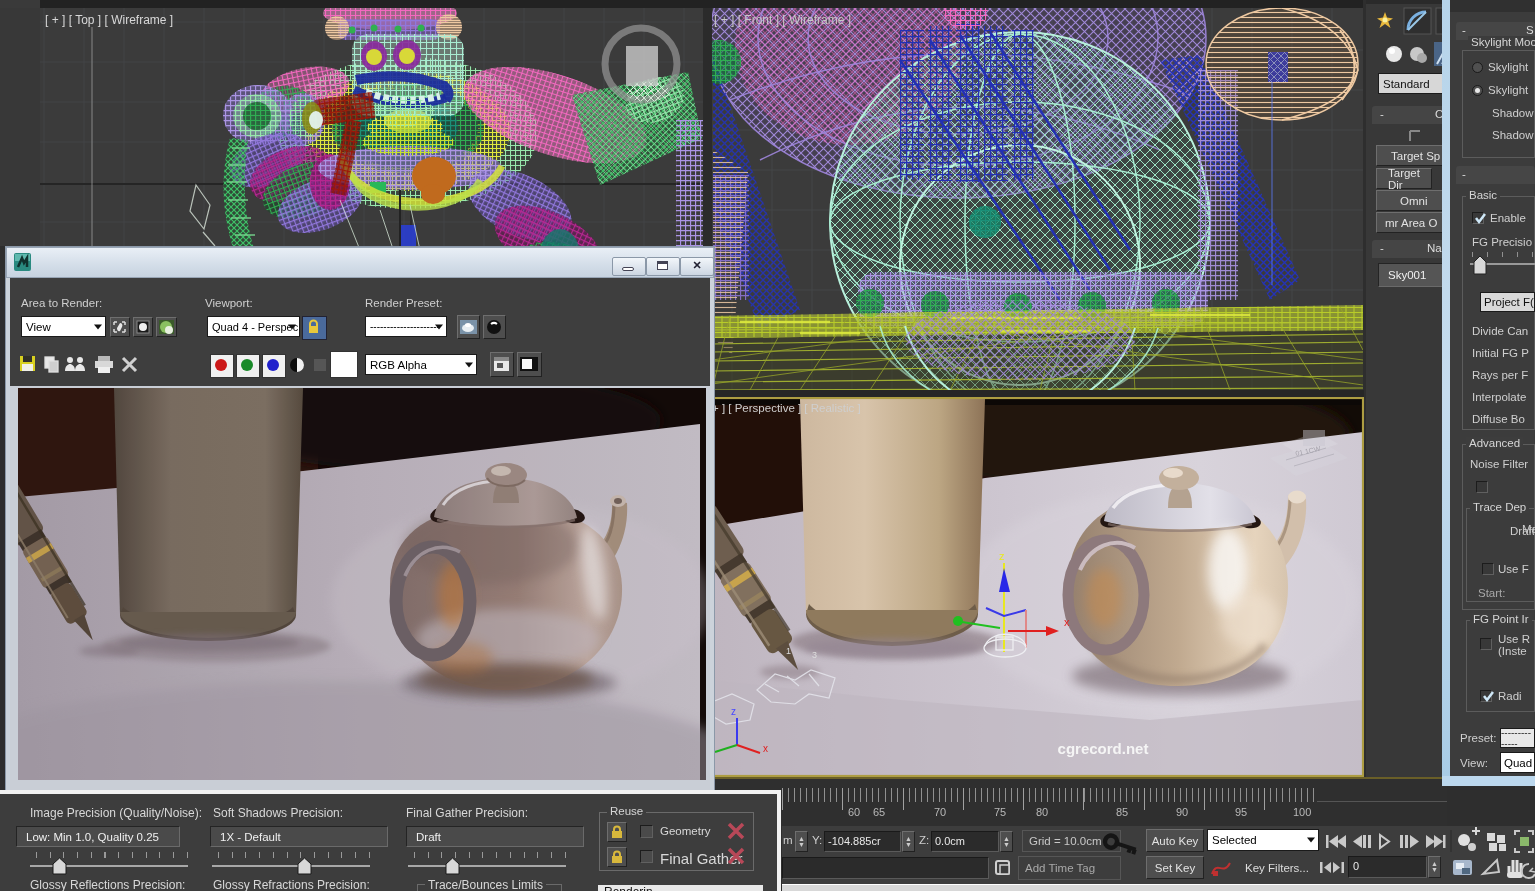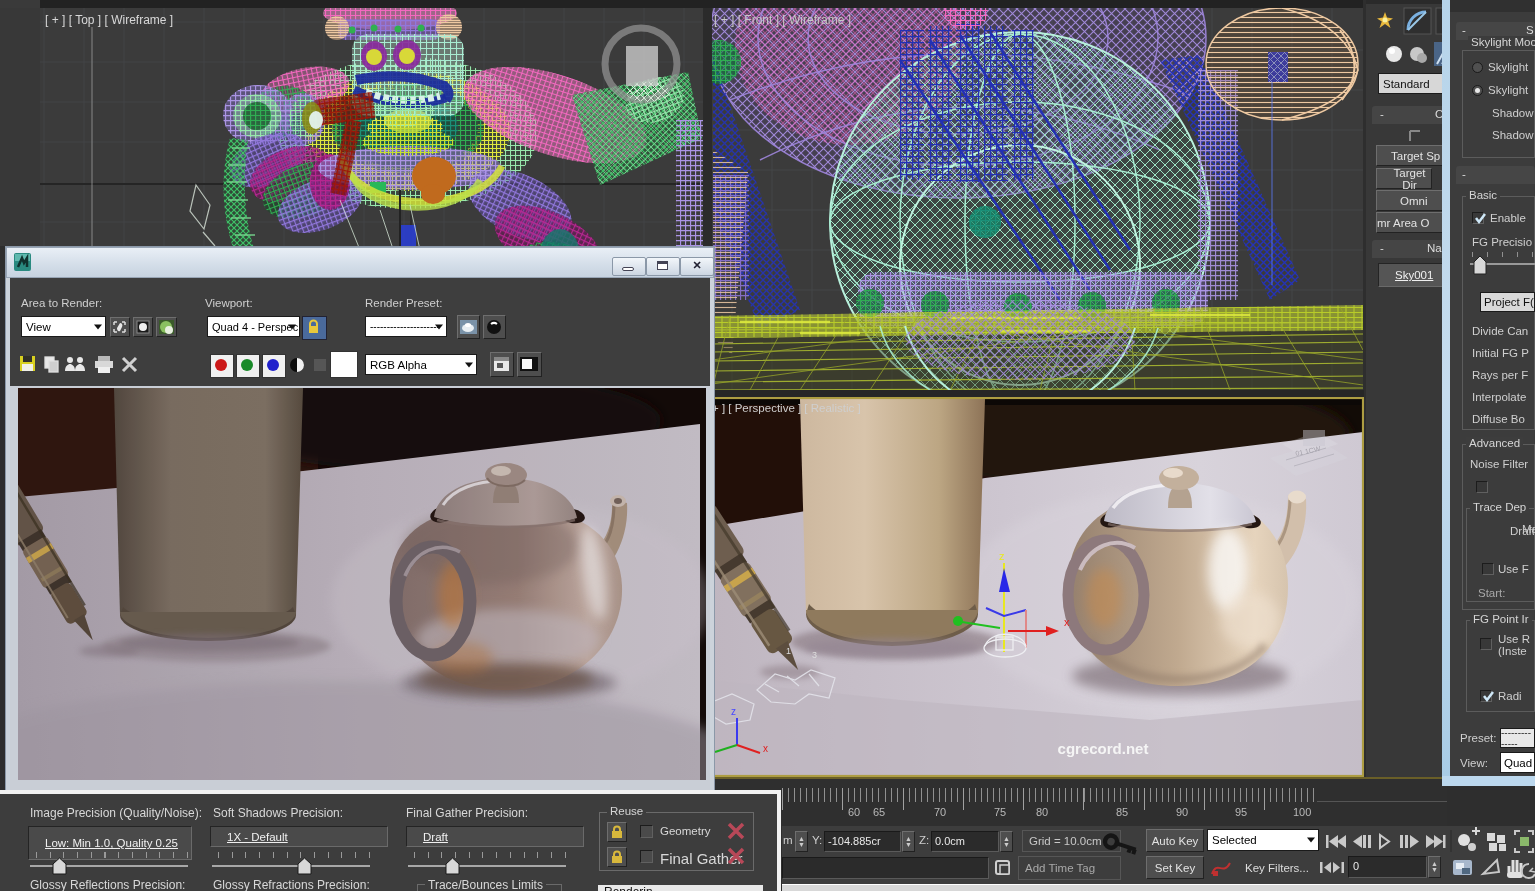--- a/index.html
+++ b/index.html
@@ -8,28 +8,28 @@
   .abs{position:absolute;}
   .lbl{color:#cfcfcf;font-size:11.5px;white-space:nowrap;}
   .combo{background:#fff;border:1px solid #1a1a1a;color:#000;font-size:11.5px;
          display:flex;align-items:center;padding-left:4px;box-sizing:border-box;white-space:nowrap;overflow:hidden;}
   .combo .arr{position:absolute;right:3px;top:50%;transform:translateY(-50%);
       width:0;height:0;border-left:4px solid transparent;border-right:4px solid transparent;
       border-top:5px solid #111;}
   .btn3d{background:#4e4e4e;border-top:1px solid #6e6e6e;border-left:1px solid #6e6e6e;
          border-bottom:1px solid #222;border-right:1px solid #222;
          color:#e2e2e2;font-size:11.5px;display:flex;align-items:center;justify-content:center;
-         box-sizing:border-box;text-align:center;}
+         box-sizing:border-box;}
   .sunk{background:#2b2b2b;border-top:1px solid #1a1a1a;border-left:1px solid #1a1a1a;
         border-bottom:1px solid #5a5a5a;border-right:1px solid #5a5a5a;
         color:#e8e8e8;font-size:11px;box-sizing:border-box;}
   .field{background:#4a4a4a;border-top:1px solid #242424;border-left:1px solid #242424;
         border-bottom:1px solid #6a6a6a;border-right:1px solid #6a6a6a;
         color:#f0f0f0;font-size:11.5px;box-sizing:border-box;display:flex;align-items:center;
-        padding-left:16px;white-space:nowrap;overflow:hidden;text-decoration:underline;}
+        padding-left:9px;white-space:nowrap;overflow:hidden;}
   .grp{border:1px solid #5c5c5c;box-sizing:border-box;}
   .grplbl{position:absolute;background:#3d3d3d;padding:0 3px;color:#d5d5d5;font-size:11.5px;white-space:nowrap;}
   .chk{background:#383838;border-top:1px solid #1c1c1c;border-left:1px solid #1c1c1c;
        border-bottom:1px solid #606060;border-right:1px solid #606060;box-sizing:border-box;}
 </style>
 </head>
 <body>
 <div id="root">
 
   <div class="abs" style="left:0;top:0;width:1363px;height:8px;background:#222;"></div>
@@ -572,21 +572,21 @@
     <div class="abs" style="left:6px;top:106px;width:78px;height:18px;background:#454545;border-radius:3px 3px 0 0;color:#ddd;font-size:11.5px;">
         <span style="position:absolute;left:8px;top:2px;">-</span>
         <span style="position:absolute;left:63px;top:2px;">O</span>
       </div>
     <svg class="abs" style="left:42px;top:127px" width="18" height="16">
         <path d="M2 4 v10 M2 4 h10" stroke="#888" stroke-width="2"></path>
       </svg>
     <div class="abs btn3d" style="left:10px;top:145px;width:74px;height:21px;justify-content:flex-start;padding-left:14px;">Target Sp</div>
     <div class="abs btn3d" style="left:10px;top:168px;width:56px;height:21px;justify-content:flex-start;padding-left:11px;">Target Dir</div>
     <div class="abs btn3d" style="left:10px;top:190px;width:74px;height:21px;justify-content:flex-start;padding-left:23px;">Omni</div>
-    <div class="abs btn3d" style="left:10px;top:212px;width:74px;height:21px;justify-content:flex-start;">mr Area O</div>
+    <div class="abs btn3d" style="left:10px;top:212px;width:74px;height:21px;justify-content:flex-start;padding-left:8px;">mr Area O</div>
     <div class="abs" style="left:6px;top:240px;width:78px;height:18px;background:#454545;border-radius:3px 3px 0 0;color:#ddd;font-size:11.5px;">
         <span style="position:absolute;left:8px;top:2px;">-</span>
         <span style="position:absolute;left:55px;top:2px;">Nan</span>
       </div>
     <div class="abs field" style="left:12px;top:263px;width:66px;height:24px;background:#555;">Sky001</div>
   </div>
   <div id="rsetup2"></div>
 
   <div class="abs" style="left:1442px;top:0;width:93px;height:786px;">
     <div class="abs" style="left:0;top:0;width:8px;height:786px;background:linear-gradient(180deg,#b6d4ea,#c6dcee 50%,#a8cce6);"></div>
@@ -851,21 +851,21 @@
       <ellipse cx="432" cy="600" rx="37" ry="54" fill="none" stroke="#6f6468" stroke-width="13"></ellipse>
       <path d="M404 575 a 42 52 0 0 1 55 -24" stroke="#a2959a" stroke-width="3.5" fill="none"></path>
       <rect x="17" y="387" width="688" height="392" fill="#201828" opacity=".05"></rect>
     </svg>
   </div>
 
   <div class="abs" style="left:0;top:790px;width:781px;height:101px;background:#3d3d3d;border-top:4px solid #f2f2f2;border-right:4px solid #f2f2f2;box-sizing:border-box;overflow:hidden;">
     <div class="abs" style="left:30px;top:12px;color:#d8d8d8;font-size:12px;">Image Precision (Quality/Noise):</div>
     <div class="abs" style="left:213px;top:12px;color:#d8d8d8;font-size:12px;">Soft Shadows Precision:</div>
     <div class="abs" style="left:406px;top:12px;color:#d8d8d8;font-size:12px;">Final Gather Precision:</div>
-    <div class="abs field" style="left:28px;top:32px;width:164px;height:34px;">Low: Min 1.0, Quality 0.25</div>
+    <div class="abs field" style="left:16px;top:32px;width:164px;height:21px;">Low: Min 1.0, Quality 0.25</div>
     <div class="abs field" style="left:210px;top:32px;width:178px;height:21px;">1X - Default</div>
     <div class="abs field" style="left:406px;top:32px;width:178px;height:21px;">Draft</div>
     <div class="abs" style="left:36px;top:58px;width:152px;height:6px;background:repeating-linear-gradient(90deg,#9a9a9a 0 1px,transparent 1px 13.7px);"></div>
     <div class="abs" style="left:30px;top:71px;width:158px;height:2px;background:#a8a8a8;"></div>
     <svg class="abs" style="left:51px;top:62px" width="17" height="20">
         <path d="M2 8 L8.5 2 L15 8 V18 H2 Z" fill="#d8d8d8" stroke="#1a1a1a"></path>
       </svg>
     <div class="abs" style="left:218px;top:58px;width:152px;height:6px;background:repeating-linear-gradient(90deg,#9a9a9a 0 1px,transparent 1px 13.7px);"></div>
     <div class="abs" style="left:212px;top:71px;width:158px;height:2px;background:#a8a8a8;"></div>
     <svg class="abs" style="left:296px;top:62px" width="17" height="20">

